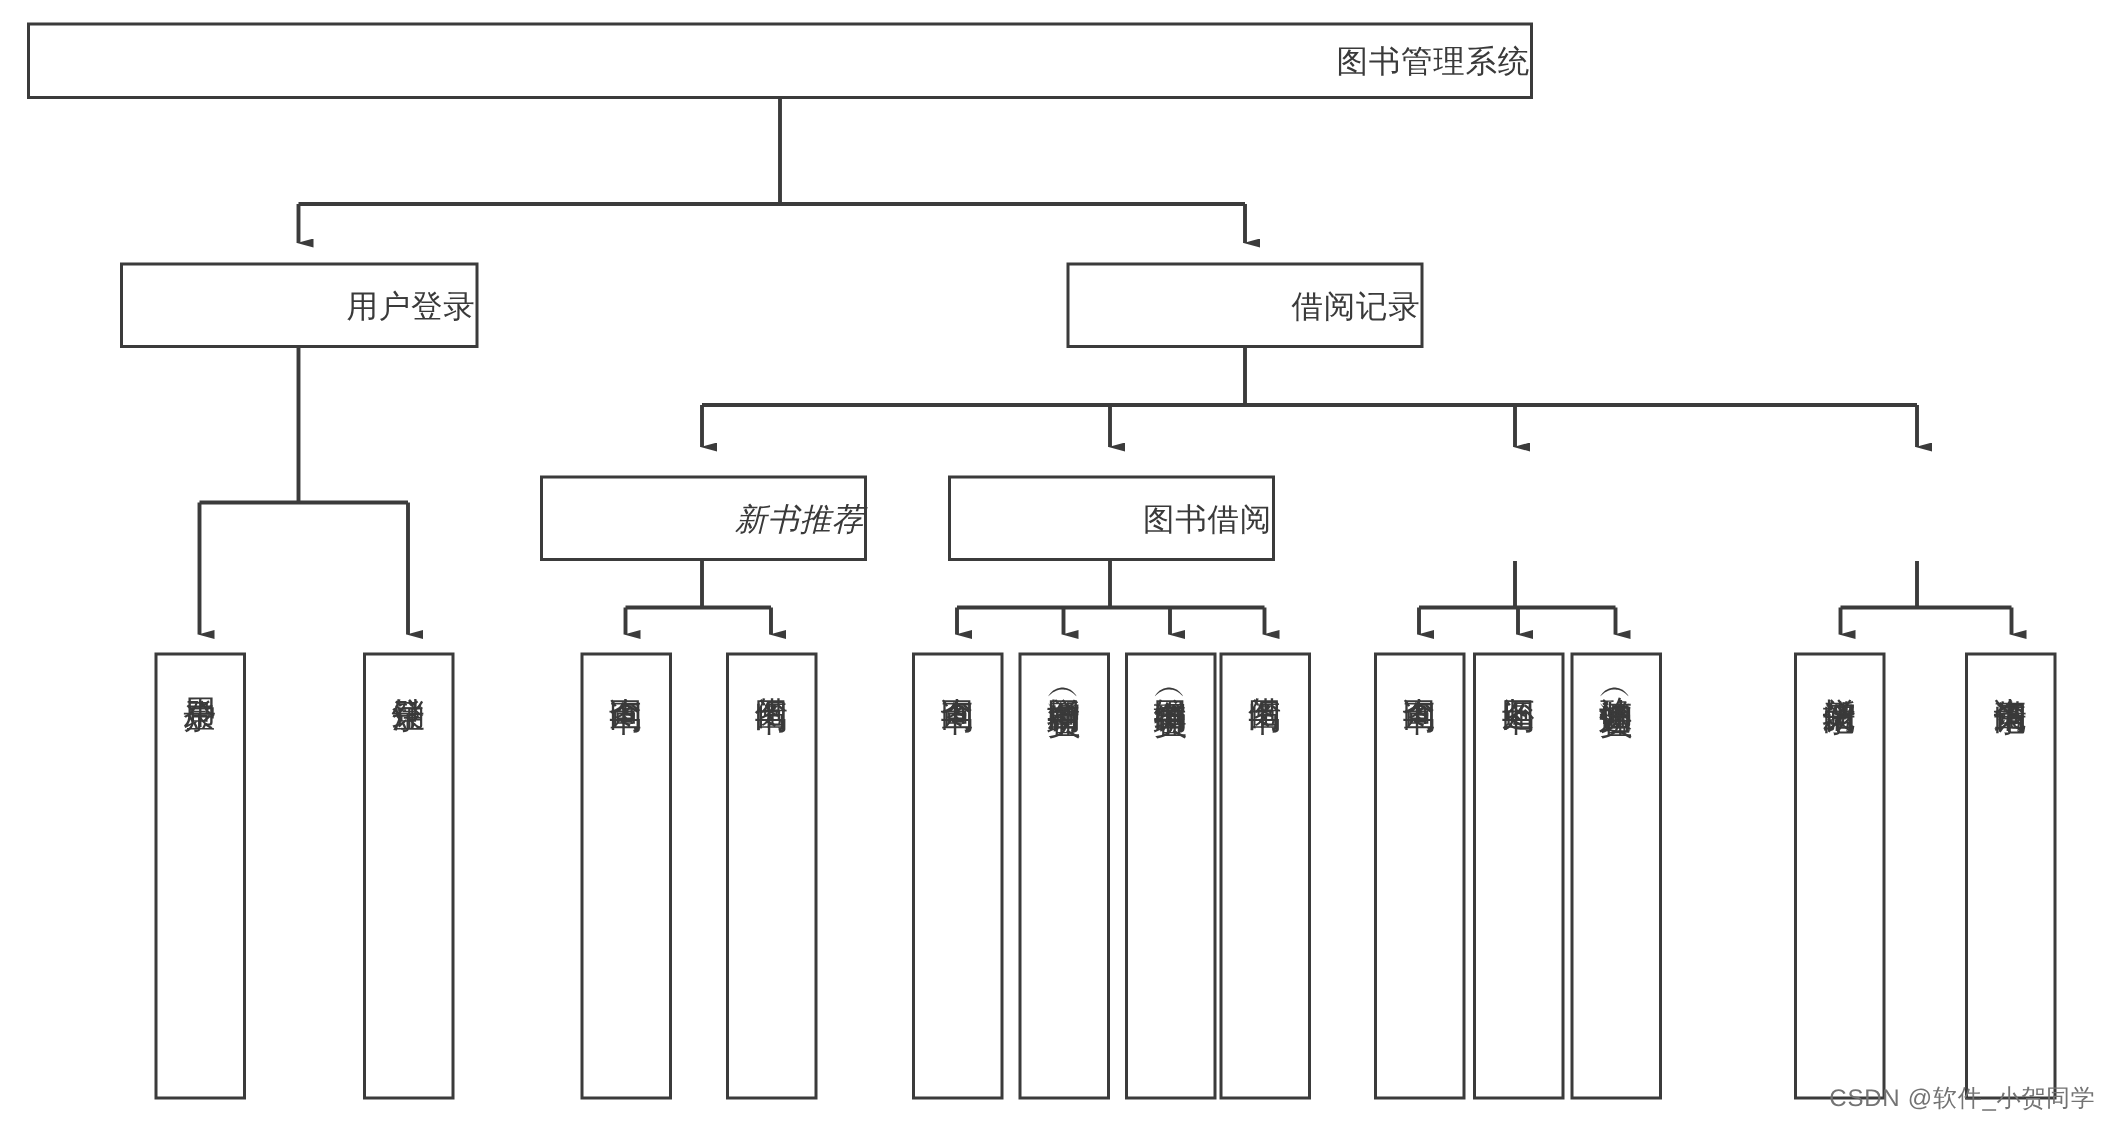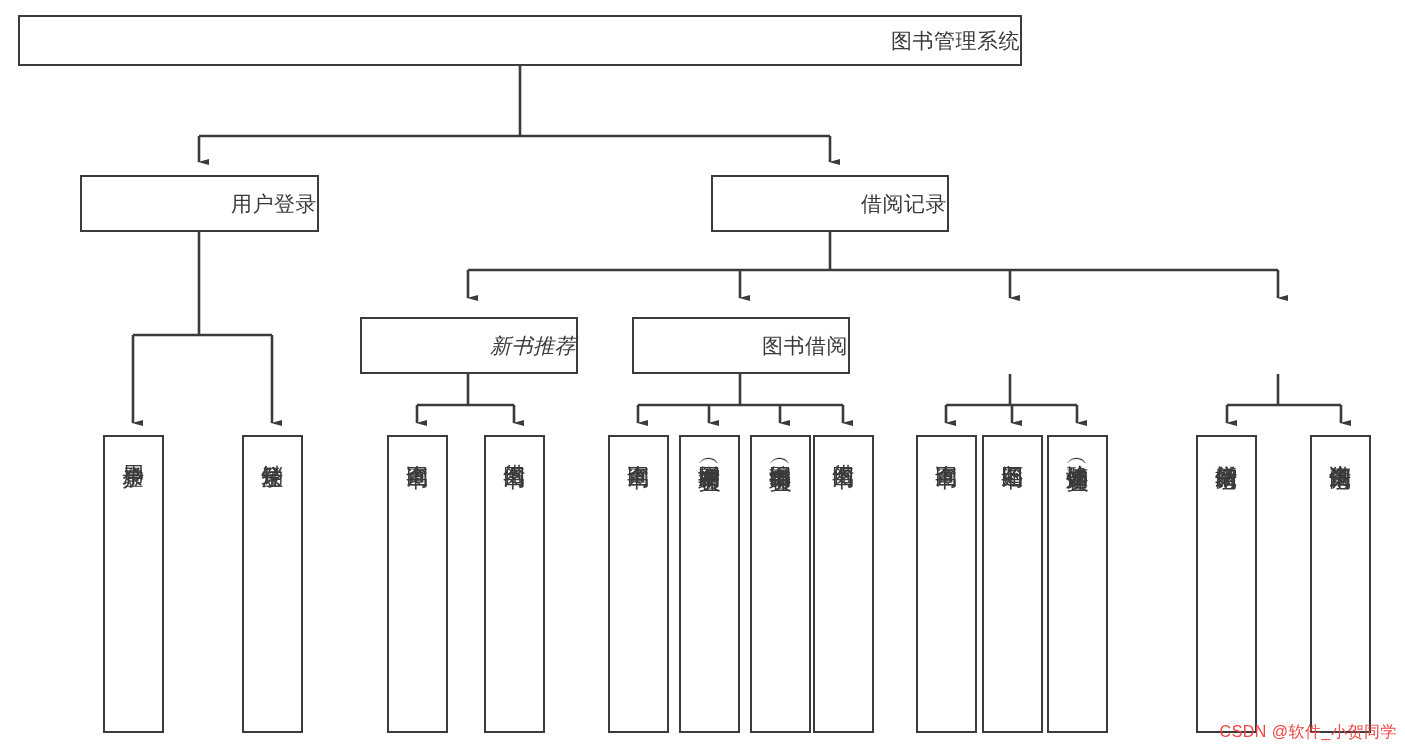--- a/index.html
+++ b/index.html
@@ -5,21 +5,21 @@
   html,body{margin:0;padding:0;background:#ffffff;}
   body{font-family:"Liberation Sans","DejaVu Sans",sans-serif;}
   #stage{position:relative;width:1405px;height:747px;background:#ffffff;overflow:hidden;}
   svg#wires{position:absolute;left:0;top:0;width:1405px;height:747px;pointer-events:none;}
   .node{position:absolute;box-sizing:border-box;background:#ffffff;border:2px solid #3b3b3b;
         display:flex;align-items:center;justify-content:flex-end;color:#3a3a3a;}
   .node.h{font-size:21px;letter-spacing:.5px;}
   .node.v{writing-mode:vertical-rl;text-orientation:upright;font-size:22px;line-height:1.06;
           letter-spacing:1px;padding:10px 0;justify-content:flex-start;}
   .node.v .lbl{writing-mode:vertical-rl;text-orientation:upright;white-space:nowrap;}
-  .watermark{position:absolute;right:8px;bottom:4px;font-size:16px;color:#ef4444;
+  .watermark{position:absolute;right:8px;bottom:4px;font-size:16px;color:#737373;
              letter-spacing:.5px;white-space:nowrap;}
 </style>
 </head>
 <body>
 
 <div id="stage">
 
   <svg id="wires" viewBox="0 0 1405 747">
     <defs>
       <marker id="ah" markerWidth="10" markerHeight="12" refX="3" refY="10" orient="auto" markerUnits="userSpaceOnUse">

